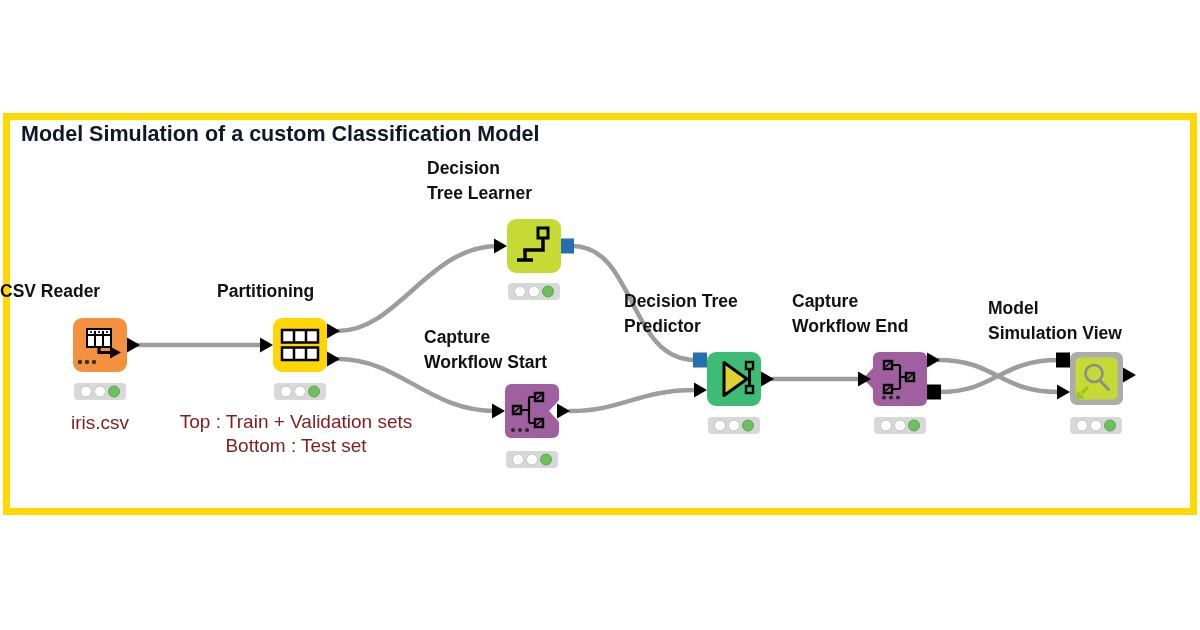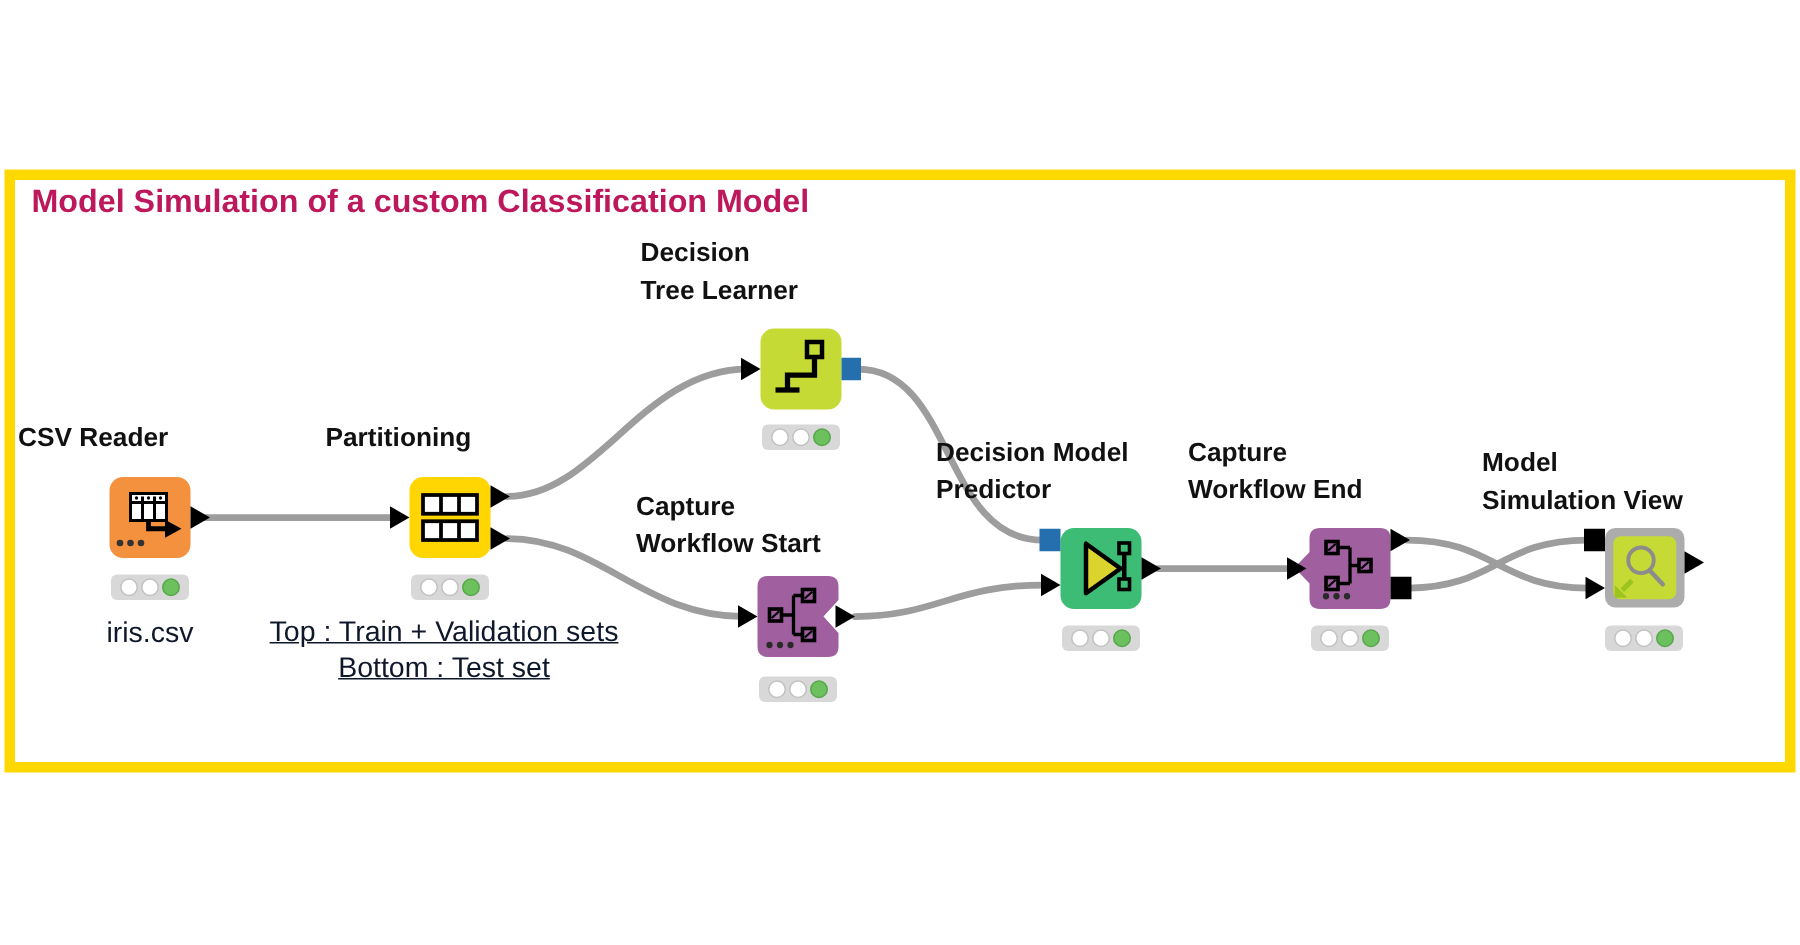--- a/index.html
+++ b/index.html
@@ -6,34 +6,34 @@
     --frame:#FFD800; --wire:#9D9D9D; --port_data:#000000; --port_model:#256FAF;
     --status_bg:#D8D8D8; --status_on:#6CC05E; --status_off:#FFFFFF;
     --node_orange:#F4913E; --node_yellow:#FFD602; --node_lime:#C5DA35;
     --node_purple:#A060A0; --node_green:#3CBC75; --component_gray:#ACACAC;
   }
   html,body{margin:0;padding:0;}
   body{width:1200px;height:630px;background:#FFFFFF;position:relative;overflow:hidden;
        font-family:"Liberation Sans", sans-serif;}
   .frame{position:absolute;left:3px;top:113px;width:1180px;height:388px;
          border:7px solid var(--frame);}
-  .title{position:absolute;left:21px;top:122px;font-size:21.5px;font-weight:bold;color:#be185d;}
+  .title{position:absolute;left:21px;top:122px;font-size:21.5px;font-weight:bold;color:#0f172a;}
   svg.canvas{position:absolute;left:0;top:0;}
   .wire{stroke:var(--wire);stroke-width:4.5;fill:none;stroke-linecap:round;}
   .node-orange{fill:var(--node_orange);} .node-yellow{fill:var(--node_yellow);}
   .node-lime{fill:var(--node_lime);} .node-purple{fill:var(--node_purple);}
   .node-green{fill:var(--node_green);} .comp-gray{fill:var(--component_gray);}
   .port-d{fill:var(--port_data);} .port-m{fill:var(--port_model);}
   .tl-bg{fill:var(--status_bg);}
   .tl-off{fill:var(--status_off);stroke:#C2C2C2;stroke-width:1;}
   .tl-on{fill:var(--status_on);stroke:#58A74C;stroke-width:1;}
   .ik{stroke:#000;fill:none;}
   .nlabel{position:absolute;width:200px;font-size:17.5px;font-weight:bold;color:#111;
           text-align:left;line-height:25px;white-space:pre-line;}
-  .sublabel{position:absolute;font-size:19px;color:#0f172a;text-align:center;
+  .sublabel{position:absolute;font-size:19px;color:#7f1d1d;text-align:center;
             line-height:24px;white-space:pre-line;}
 </style>
 </head>
 <body>
 
 <div class="frame"></div>
 <div class="title">Model Simulation of a custom Classification Model</div>
 
 <svg class="canvas" width="1200" height="630" viewBox="0 0 1200 630">
 
@@ -189,28 +189,28 @@
       <circle class="tl-on" cx="914" cy="425.5" r="5.5"></circle>
   </g>
   <g>
     <rect class="tl-bg" x="1070" y="417" width="52" height="17" rx="4"></rect>
     <circle class="tl-off" cx="1082" cy="425.5" r="5.5"></circle>
       <circle class="tl-off" cx="1096" cy="425.5" r="5.5"></circle>
       <circle class="tl-on" cx="1110" cy="425.5" r="5.5"></circle>
   </g>
 </svg>
 
-<div class="nlabel" style="left:0px;top:279px;padding-left:12px;">CSV Reader</div>
+<div class="nlabel" style="left:0px;top:279px;">CSV Reader</div>
 <div class="nlabel" style="left:217px;top:279px;">Partitioning</div>
 <div class="nlabel" style="left:427px;top:156px;">Decision
 Tree Learner</div>
 <div class="nlabel" style="left:424px;top:325px;">Capture
 Workflow Start</div>
-<div class="nlabel" style="left:624px;top:289px;">Decision Model
+<div class="nlabel" style="left:624px;top:289px;">Decision Tree
 Predictor</div>
 <div class="nlabel" style="left:792px;top:289px;">Capture
 Workflow End</div>
 <div class="nlabel" style="left:988px;top:296px;">Model
 Simulation View</div>
 
 <div class="sublabel" style="left:25px;top:411px;width:150px;">iris.csv</div>
-<div class="sublabel" style="left:146px;top:410px;width:300px;text-decoration:underline;">Top : Train + Validation sets
+<div class="sublabel" style="left:146px;top:410px;width:300px;">Top : Train + Validation sets
 Bottom : Test set</div>
 
 </body></html>

